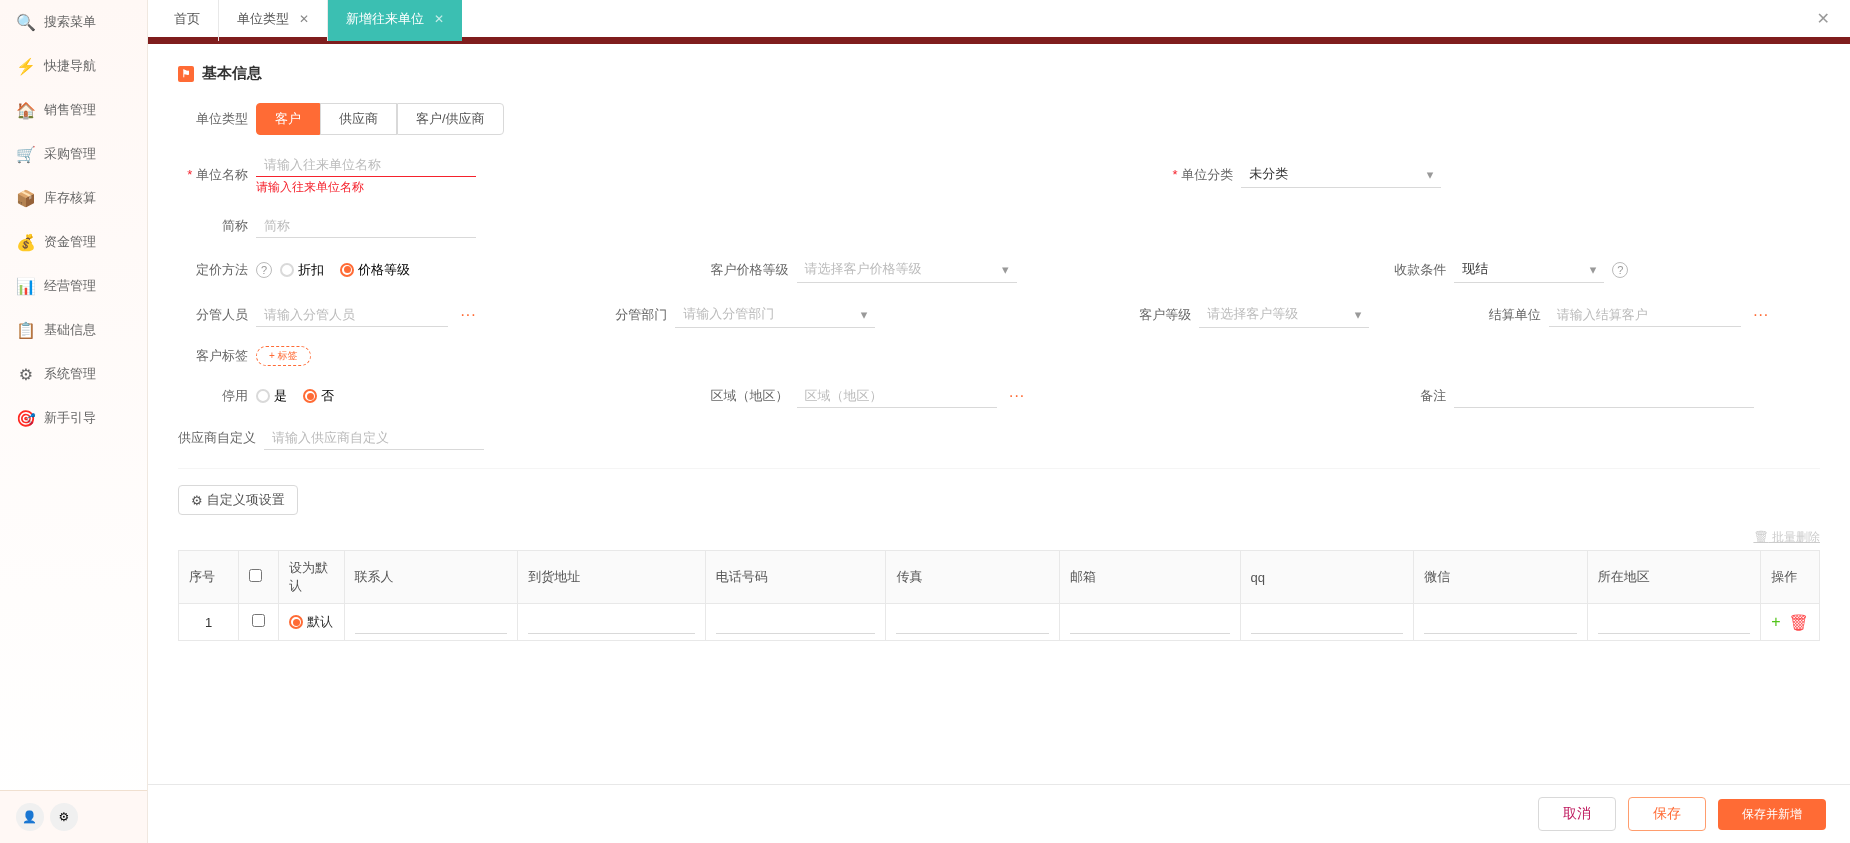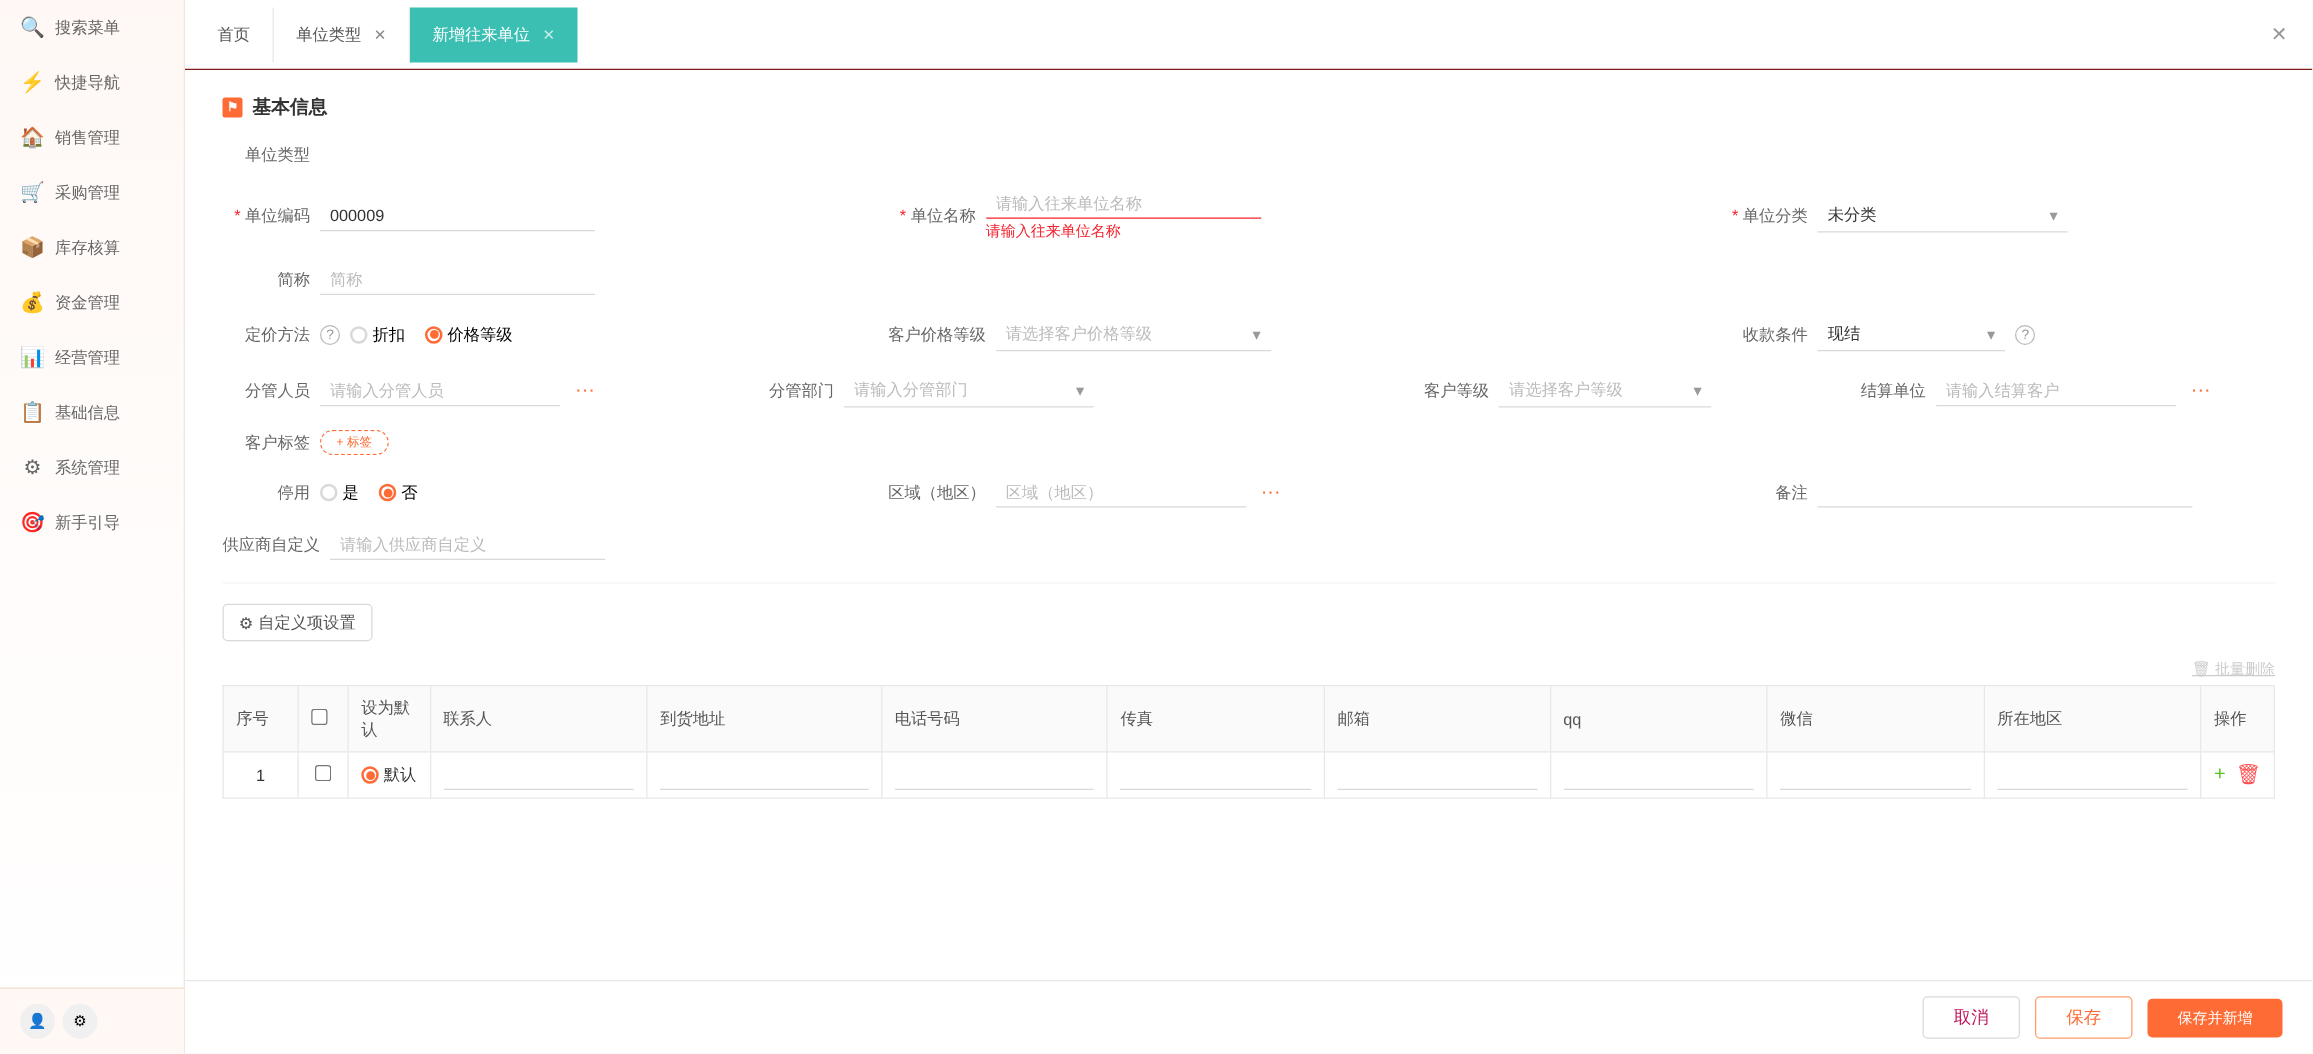--- a/index.html
+++ b/index.html
@@ -42,22 +42,22 @@
       display: flex;
       flex-direction: column;
       overflow: hidden;
     }
 
     
     .tab-bar {
       display: flex;
       align-items: center;
       background: #fff;
-      border-bottom: 1px solid #7f1d1d;
-      height: 56px;
+      border-bottom: 7px solid #7f1d1d;
+      height: 44px;
       padding: 0 8px;
       gap: 0;
       position: relative;
     }
     .tab {
       display: flex;
       align-items: center;
       gap: 6px;
       padding: 0 18px;
       height: 44px;
@@ -377,28 +377,29 @@
   <div class="content">
 
     <div class="section-header">
       <span class="icon-flag">⚑</span>
       <span>基本信息</span>
     </div>
 
     <div class="form-row">
       <div class="form-group">
         <span class="form-label">单位类型</span>
-      </div>
-    </div>
-
-    <div class="form-row">
-      <div class="form-group" style="flex:1.2">
-        <span class="form-label required">单位编码</span>
-        <input class="form-input" type="text" value="000009" style="min-width: 220px;">
-      </div>
+        <div class="type-buttons">
+          <button class="type-btn active">客户</button>
+          <button class="type-btn">供应商</button>
+          <button class="type-btn">客户/供应商</button>
+        </div>
+      </div>
+    </div>
+
+    <div class="form-row">
       <div class="form-group" style="flex:1.5">
         <span class="form-label required">单位名称</span>
         <div class="input-wrapper">
           <input class="form-input error" type="text" style="min-width: 220px; border-bottom-color: rgb(245, 34, 45);" placeholder="请输入往来单位名称">
           <span class="error-msg">请输入往来单位名称</span>
         </div>
       </div>
       <div class="form-group" style="flex:1">
         <span class="form-label required">单位分类</span>
         <div class="form-select" style="min-width:200px">

